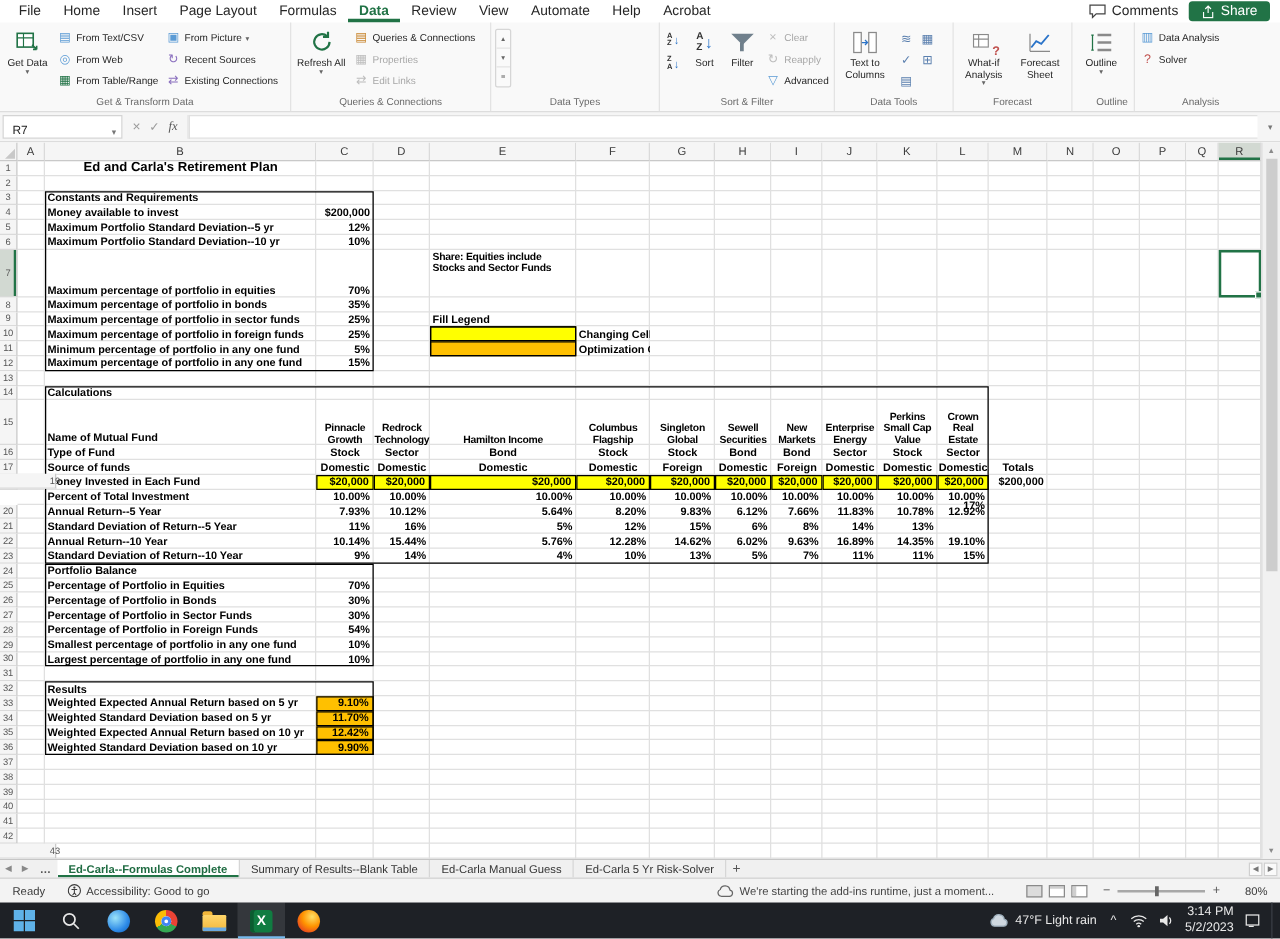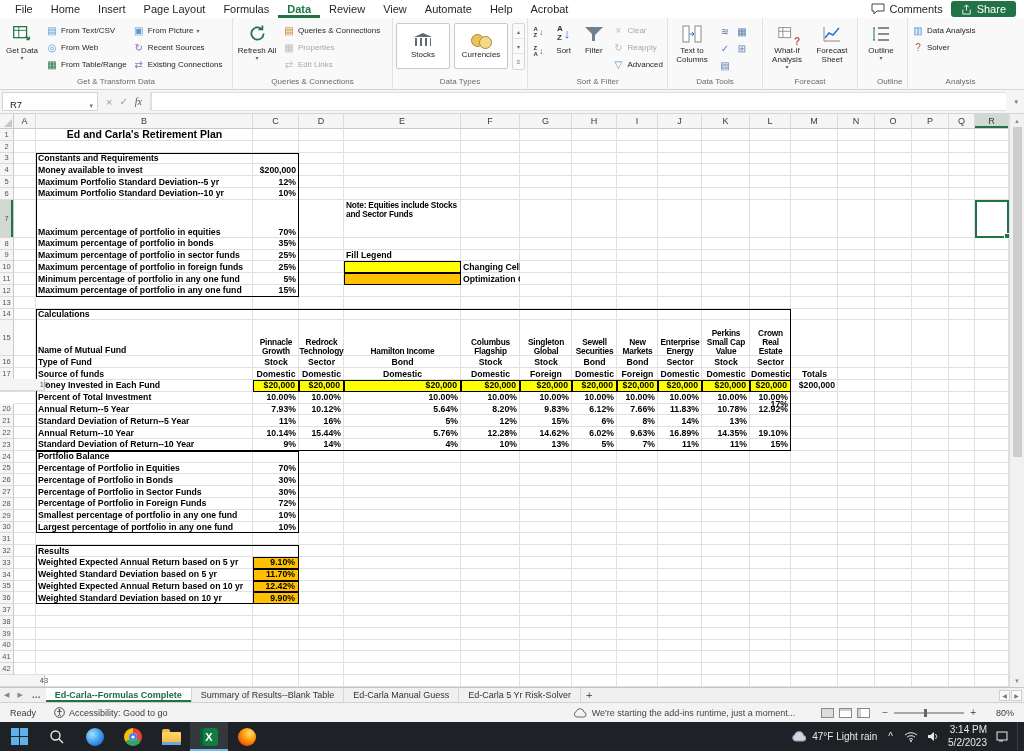--- a/index.html
+++ b/index.html
@@ -253,30 +253,20 @@
               <span class="sic" style="color: rgb(138, 138, 138);">⇄</span>
               <span>Edit Links</span>
             </div>
           </div>
       </div>
       <div class="rglbl">Queries &amp; Connections</div>
     </div>
 
     <div class="rgroup" style="width:135px">
       <div class="rgc">
-        <div style="display:flex">
-            <div class="dtile">
-              <div class="dtic bank"></div>
-              <div class="dtlbl">Stocks</div>
-            </div>
-            <div class="dtile">
-              <div class="dtic coins"></div>
-              <div class="dtlbl">Currencies</div>
-            </div>
-          </div>
         <div class="dtscroll">
           <span>▴</span>
           <span>▾</span>
           <span>≡</span>
         </div>
       </div>
       <div class="rglbl">Data Types</div>
     </div>
 
     <div class="rgroup" style="width:140px">
@@ -494,21 +484,21 @@
         <div class="gcell title c" style="left: 36px; top: 15px; width: 217px; height: 11.8px; position: absolute;">Ed and Carla's Retirement Plan</div>
         <div class="gcell" style="left: 36px; top: 38.6px; width: 217px; height: 11.8px; position: absolute;">Constants and Requirements</div>
         <div class="gcell" style="left: 36px; top: 50.4px; width: 217px; height: 11.8px; position: absolute;">Money available to invest</div>
         <div class="gcell r" style="left: 253px; top: 50.4px; width: 46px; height: 11.8px; position: absolute;">$200,000</div>
         <div class="gcell" style="left: 36px; top: 62.2px; width: 217px; height: 11.8px; position: absolute;">Maximum Portfolio Standard Deviation--5 yr</div>
         <div class="gcell r" style="left: 253px; top: 62.2px; width: 46px; height: 11.8px; position: absolute;">12%</div>
         <div class="gcell" style="left: 36px; top: 74px; width: 217px; height: 11.8px; position: absolute;">Maximum Portfolio Standard Deviation--10 yr</div>
         <div class="gcell r" style="left: 253px; top: 74px; width: 46px; height: 11.8px; position: absolute;">10%</div>
         <div class="gcell bot" style="left: 36px; top: 85.8px; width: 217px; height: 38px; position: absolute;">Maximum percentage of portfolio in equities</div>
         <div class="gcell r bot" style="left: 253px; top: 85.8px; width: 46px; height: 38px; position: absolute;">70%</div>
-        <div class="gcell w top" style="left: 344px; top: 85.8px; width: 117px; height: 38px; position: absolute;">Note: Equities include Stocks and Sector Funds</div>
+        <div class="gcell w top" style="left: 344px; top: 85.8px; width: 117px; height: 38px; position: absolute;">Share: Equities include Stocks and Sector Funds</div>
         <div class="gcell" style="left: 36px; top: 123.8px; width: 217px; height: 11.8px; position: absolute;">Maximum percentage of portfolio in bonds</div>
         <div class="gcell r" style="left: 253px; top: 123.8px; width: 46px; height: 11.8px; position: absolute;">35%</div>
         <div class="gcell" style="left: 36px; top: 135.6px; width: 217px; height: 11.8px; position: absolute;">Maximum percentage of portfolio in sector funds</div>
         <div class="gcell r" style="left: 253px; top: 135.6px; width: 46px; height: 11.8px; position: absolute;">25%</div>
         <div class="gcell" style="left: 344px; top: 135.6px; width: 117px; height: 11.8px; position: absolute;">Fill Legend</div>
         <div class="gcell" style="left: 36px; top: 147.4px; width: 217px; height: 11.8px; position: absolute;">Maximum percentage of portfolio in foreign funds</div>
         <div class="gcell r" style="left: 253px; top: 147.4px; width: 46px; height: 11.8px; position: absolute;">25%</div>
         <div class="gcell y" style="left: 344px; top: 147.4px; width: 117px; height: 11.8px; position: absolute;"></div>
         <div class="gcell" style="left: 461px; top: 147.4px; width: 59px; height: 11.8px; position: absolute;">Changing Cells</div>
         <div class="gcell" style="left: 36px; top: 159.2px; width: 217px; height: 11.8px; position: absolute;">Minimum percentage of portfolio in any one fund</div>
@@ -521,21 +511,21 @@
         <div class="gcell c" style="left: 791px; top: 254.2px; width: 47px; height: 11.8px; position: absolute;">Totals</div>
         <div class="gcell r" style="left: 791px; top: 266px; width: 47px; height: 11.8px; position: absolute;">$200,000</div>
         <div class="gcell" style="left: 36px; top: 336.8px; width: 217px; height: 11.8px; position: absolute;">Portfolio Balance</div>
         <div class="gcell" style="left: 36px; top: 348.6px; width: 217px; height: 11.8px; position: absolute;">Percentage of Portfolio in Equities</div>
         <div class="gcell r" style="left: 253px; top: 348.6px; width: 46px; height: 11.8px; position: absolute;">70%</div>
         <div class="gcell" style="left: 36px; top: 360.4px; width: 217px; height: 11.8px; position: absolute;">Percentage of Portfolio in Bonds</div>
         <div class="gcell r" style="left: 253px; top: 360.4px; width: 46px; height: 11.8px; position: absolute;">30%</div>
         <div class="gcell" style="left: 36px; top: 372.2px; width: 217px; height: 11.8px; position: absolute;">Percentage of Portfolio in Sector Funds</div>
         <div class="gcell r" style="left: 253px; top: 372.2px; width: 46px; height: 11.8px; position: absolute;">30%</div>
         <div class="gcell" style="left: 36px; top: 384px; width: 217px; height: 11.8px; position: absolute;">Percentage of Portfolio in Foreign Funds</div>
-        <div class="gcell r" style="left: 253px; top: 384px; width: 46px; height: 11.8px; position: absolute;">72%</div>
+        <div class="gcell r" style="left: 253px; top: 384px; width: 46px; height: 11.8px; position: absolute;">54%</div>
         <div class="gcell" style="left: 36px; top: 395.8px; width: 217px; height: 11.8px; position: absolute;">Smallest percentage of portfolio in any one fund</div>
         <div class="gcell r" style="left: 253px; top: 395.8px; width: 46px; height: 11.8px; position: absolute;">10%</div>
         <div class="gcell" style="left: 36px; top: 407.6px; width: 217px; height: 11.8px; position: absolute;">Largest percentage of portfolio in any one fund</div>
         <div class="gcell r" style="left: 253px; top: 407.6px; width: 46px; height: 11.8px; position: absolute;">10%</div>
         <div class="gcell" style="left: 36px; top: 431.2px; width: 217px; height: 11.8px; position: absolute;">Results</div>
         <div class="gcell" style="left: 36px; top: 443px; width: 217px; height: 11.8px; position: absolute;">Weighted Expected Annual Return based on 5 yr</div>
         <div class="gcell r o" style="left: 253px; top: 443px; width: 46px; height: 11.8px; position: absolute;">9.10%</div>
         <div class="gcell" style="left: 36px; top: 454.8px; width: 217px; height: 11.8px; position: absolute;">Weighted Standard Deviation based on 5 yr</div>
         <div class="gcell r o" style="left: 253px; top: 454.8px; width: 46px; height: 11.8px; position: absolute;">11.70%</div>
         <div class="gcell" style="left: 36px; top: 466.6px; width: 217px; height: 11.8px; position: absolute;">Weighted Expected Annual Return based on 10 yr</div>

